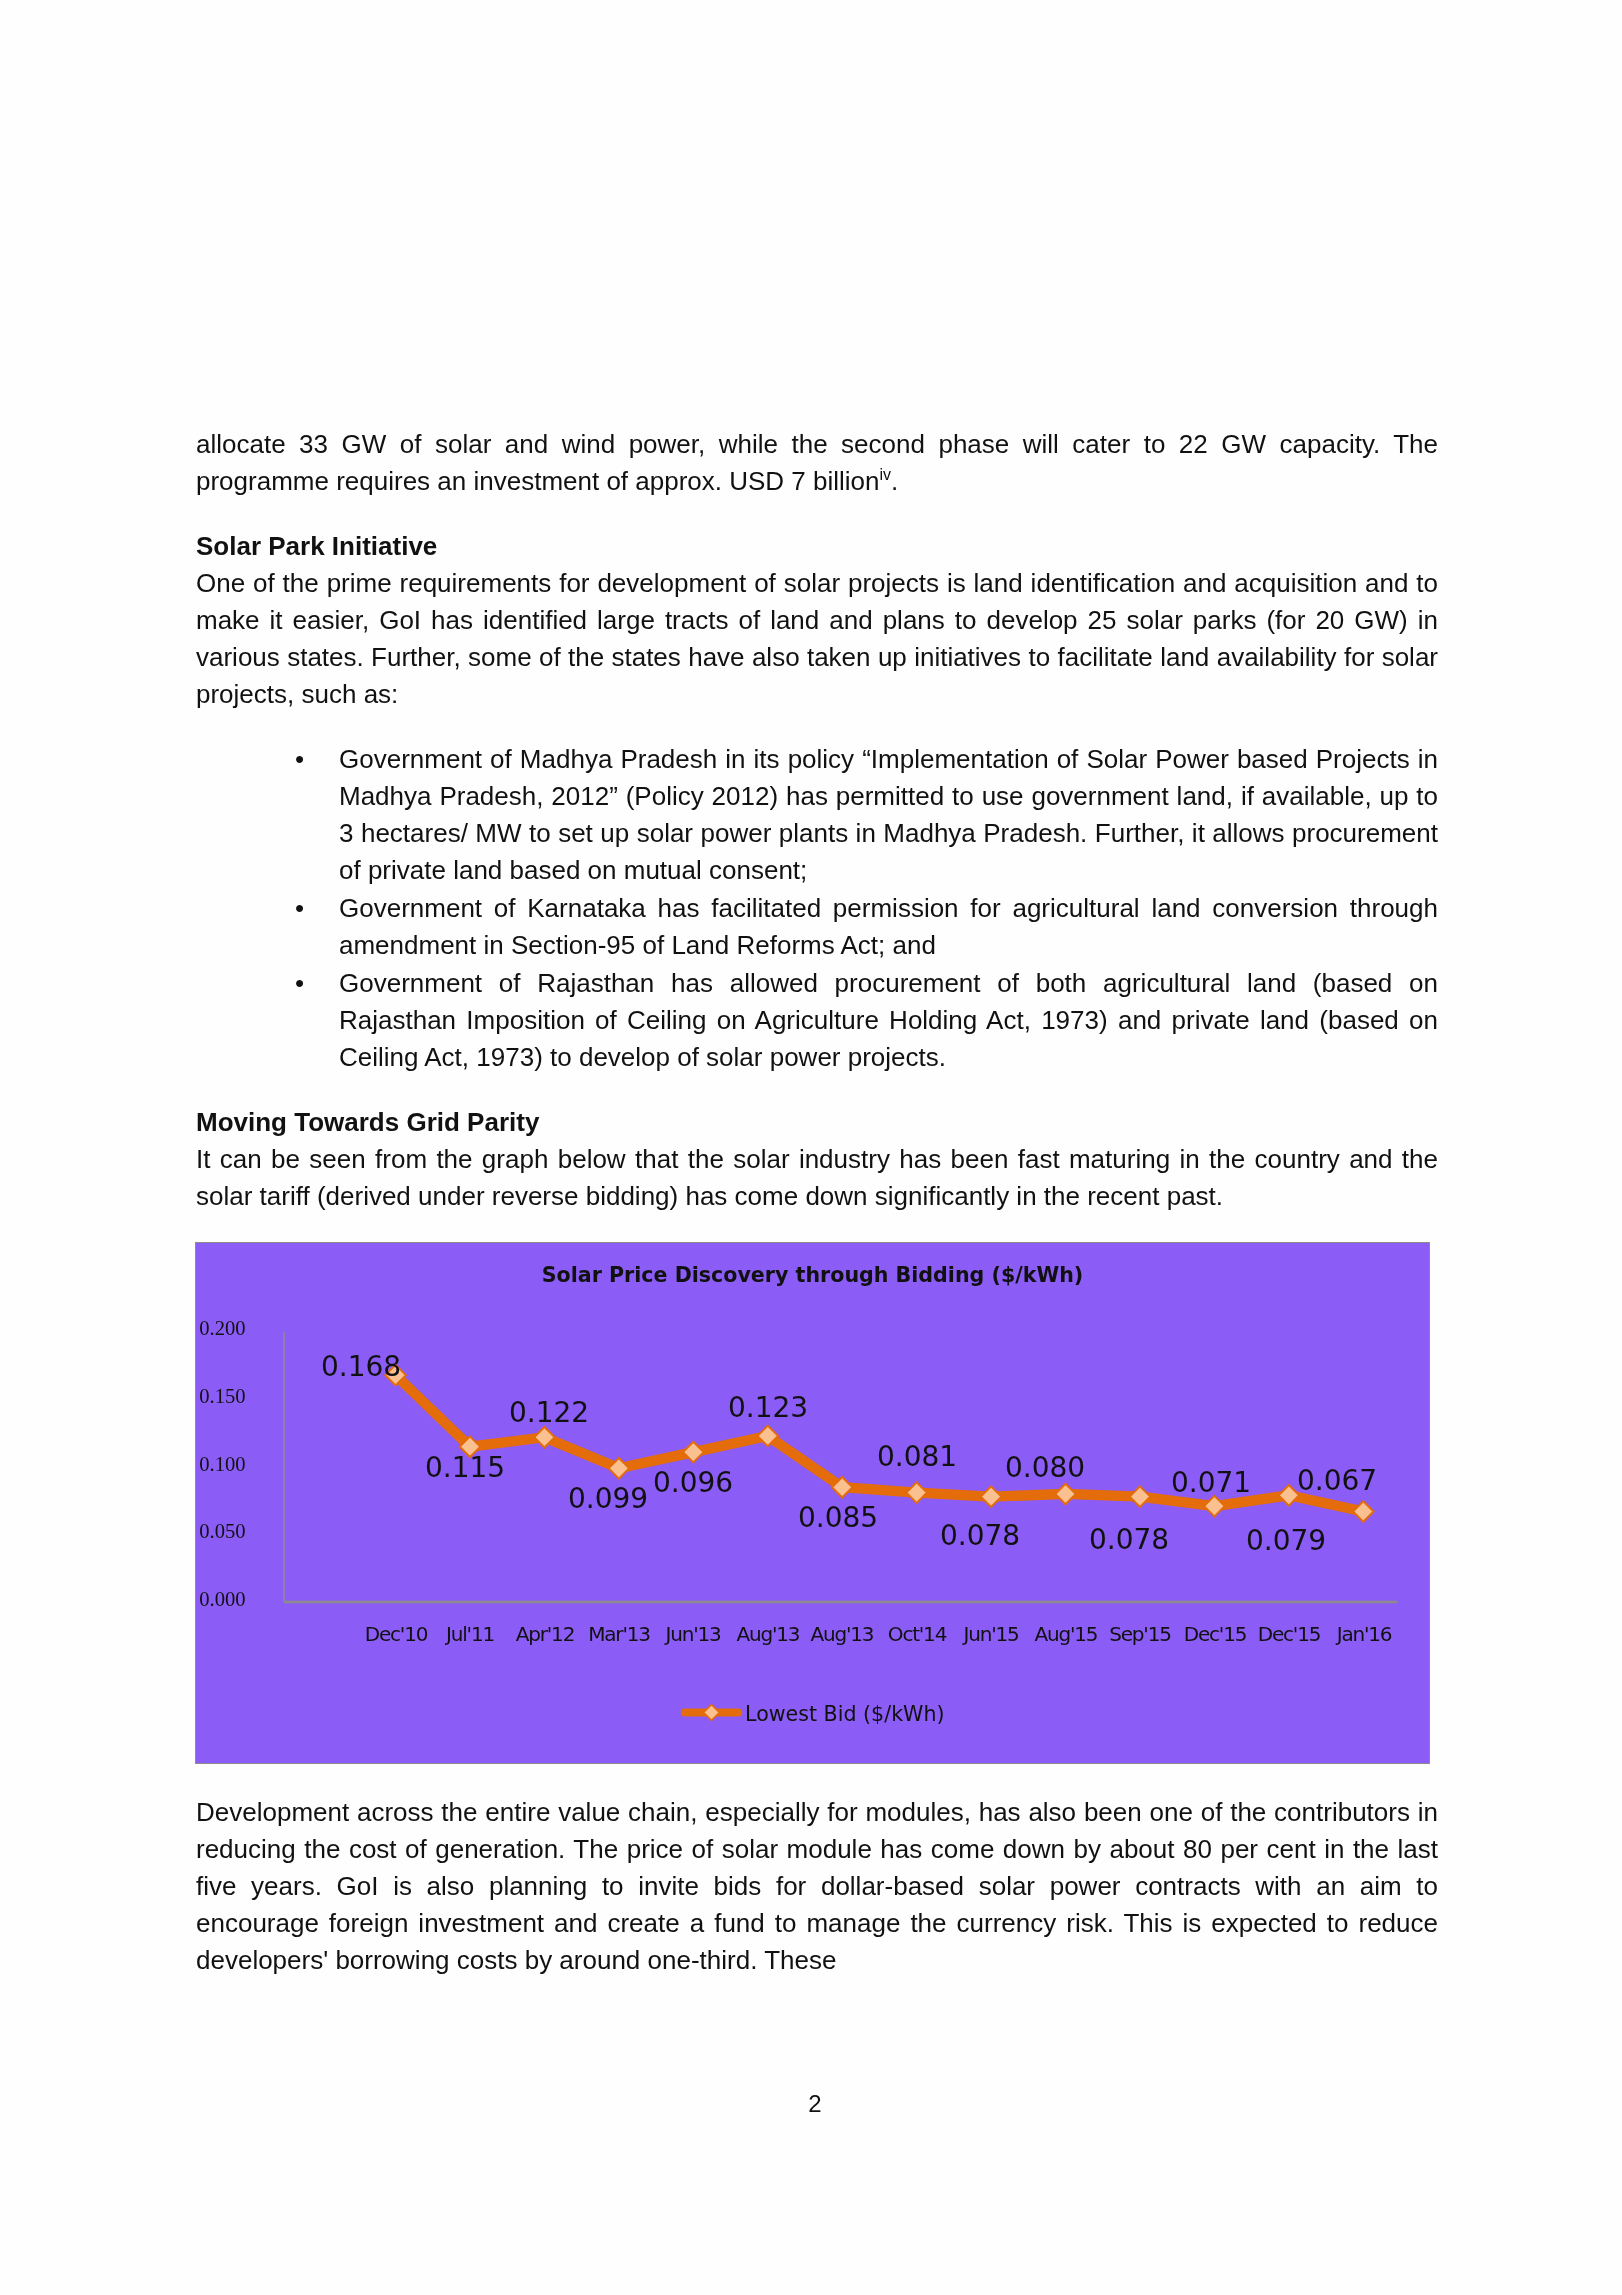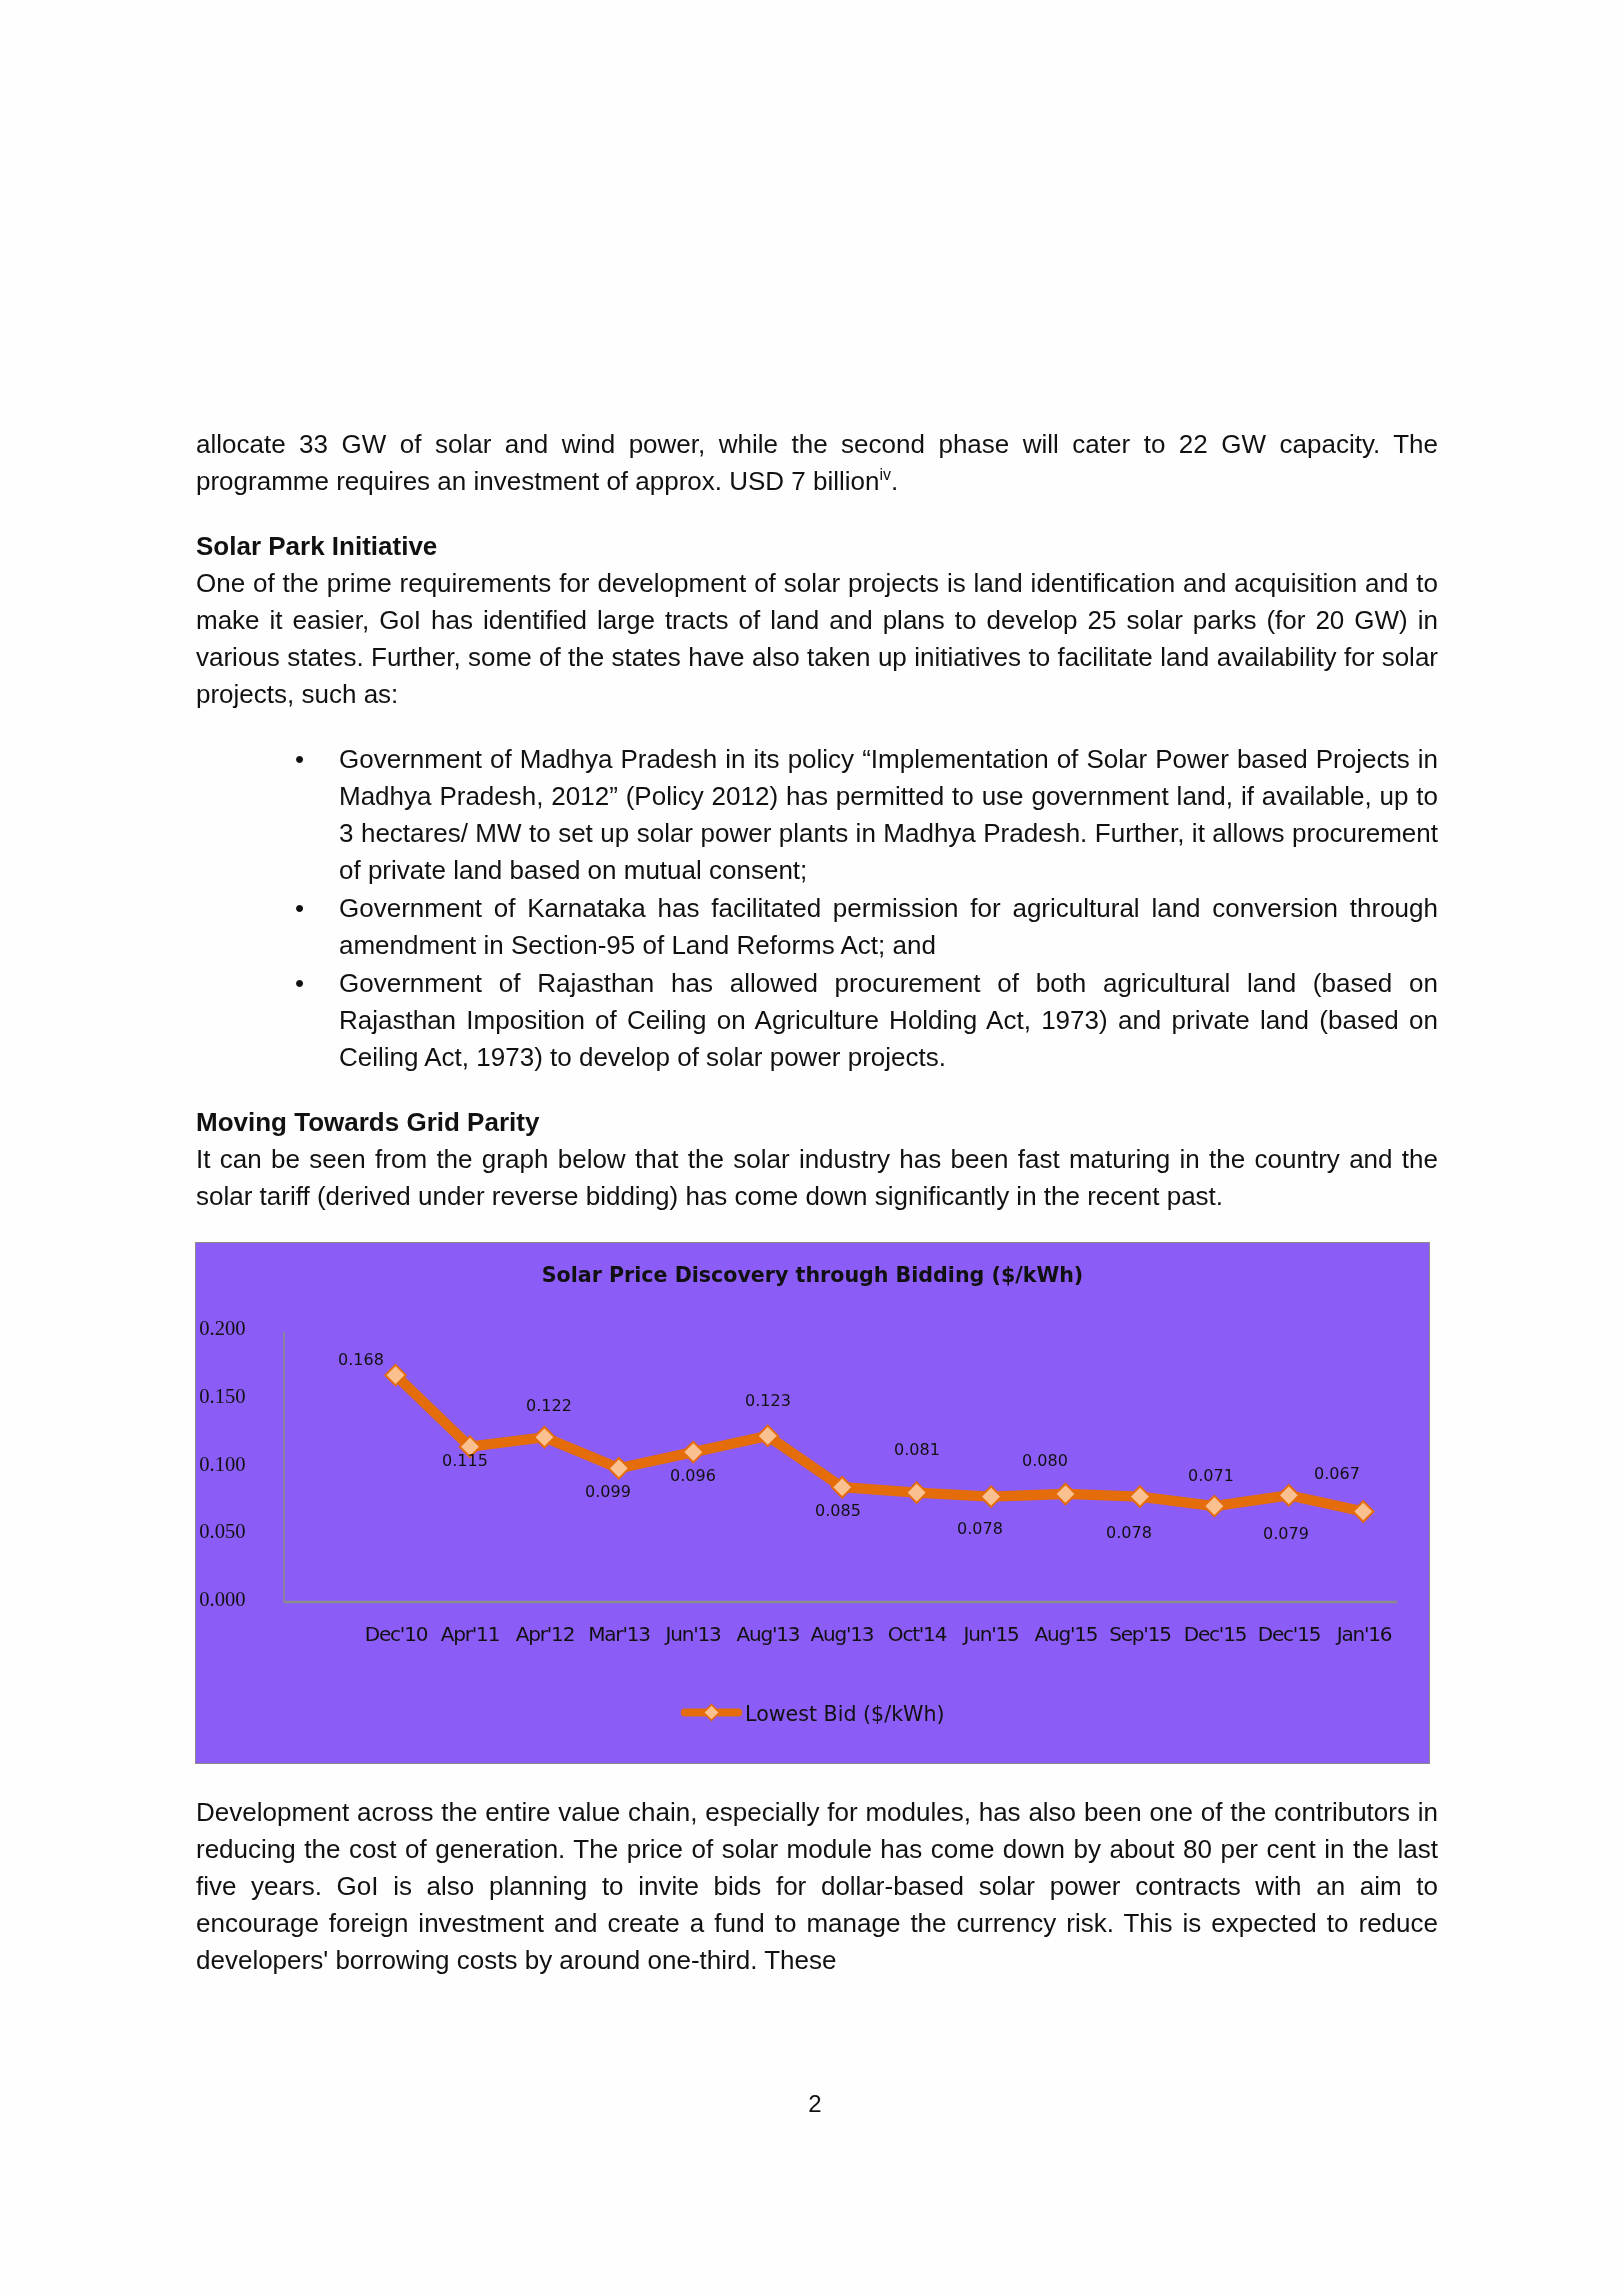--- a/index.html
+++ b/index.html
@@ -14,21 +14,21 @@
   .bullets { position:absolute; left:192px; width:1242px; font-size:26px; line-height:37px; }
   .bullet { position:relative; padding-left:143px; text-align:justify; margin-bottom:0; }
   .bullet .dot { position:absolute; left:99px; top:0; }
   .chart-frame { position:absolute; left:191px; top:1242px; width:1233px; height:520px;
                  border:1.6px solid #8c8c8c; background:#8b5cf6; }
   .chart-title { position:absolute; left:0; width:100%; top:20px; text-align:center;
                  font-family:"DejaVu Sans", sans-serif; font-weight:bold; font-size:20.6px; color:#111; }
   .ytick { position:absolute; left:3.2px; font-family:Liberation Serif, serif; font-size:20.6px; color:#111; }
   .xtick { position:absolute; font-family:"DejaVu Sans", sans-serif; font-size:20px; color:#111;
            letter-spacing:-1.2px; white-space:nowrap; transform:translateX(-50%); }
-  .dlabel { position:absolute; font-family:"DejaVu Sans", sans-serif; font-size:16px; color:#111;
+  .dlabel { position:absolute; font-family:"DejaVu Sans", sans-serif; font-size:28px; color:#111;
             transform:translateX(-50%); white-space:nowrap; }
   .legend { position:absolute; top:459px; left:0; width:100%; text-align:center;
             font-family:"DejaVu Sans", sans-serif; font-size:20.6px; color:#111; }
   .legend-swatch { display:inline-block; vertical-align:middle; margin-right:1.6px; }
   .page-number { position:absolute; top:2090px; left:0; width:1622px; text-align:center; font-size:24px; }
   svg.plot { position:absolute; left:0; top:0; }
 </style>
 </head>
 <body>
 
@@ -102,21 +102,21 @@
         <div class="dlabel" style="left: 721px; top: 197px;">0.081</div>
         <div class="dlabel" style="left: 784px; top: 276px;">0.078</div>
         <div class="dlabel" style="left: 849px; top: 208px;">0.080</div>
         <div class="dlabel" style="left: 933px; top: 280px;">0.078</div>
         <div class="dlabel" style="left: 1015px; top: 223px; text-align: right;">0.071</div>
         <div class="dlabel" style="left: 1090px; top: 281px;">0.079</div>
         <div class="dlabel" style="left: 1141px; top: 221px;">0.067</div>
       </div>
     <div id="xticks">
         <div class="xtick" style="left: 200px; top: 379px;">Dec'10</div>
-        <div class="xtick" style="left: 274px; top: 379px;">Apr'11</div>
+        <div class="xtick" style="left: 274px; top: 379px;">Jul'11</div>
         <div class="xtick" style="left: 349px; top: 379px;">Apr'12</div>
         <div class="xtick" style="left: 423px; top: 379px;">Mar'13</div>
         <div class="xtick" style="left: 497px; top: 379px;">Jun'13</div>
         <div class="xtick" style="left: 572px; top: 379px;">Aug'13</div>
         <div class="xtick" style="left: 646px; top: 379px;">Aug'13</div>
         <div class="xtick" style="left: 721px; top: 379px;">Oct'14</div>
         <div class="xtick" style="left: 795px; top: 379px;">Jun'15</div>
         <div class="xtick" style="left: 870px; top: 379px;">Aug'15</div>
         <div class="xtick" style="left: 944px; top: 379px;">Sep'15</div>
         <div class="xtick" style="left: 1019px; top: 379px;">Dec'15</div>

